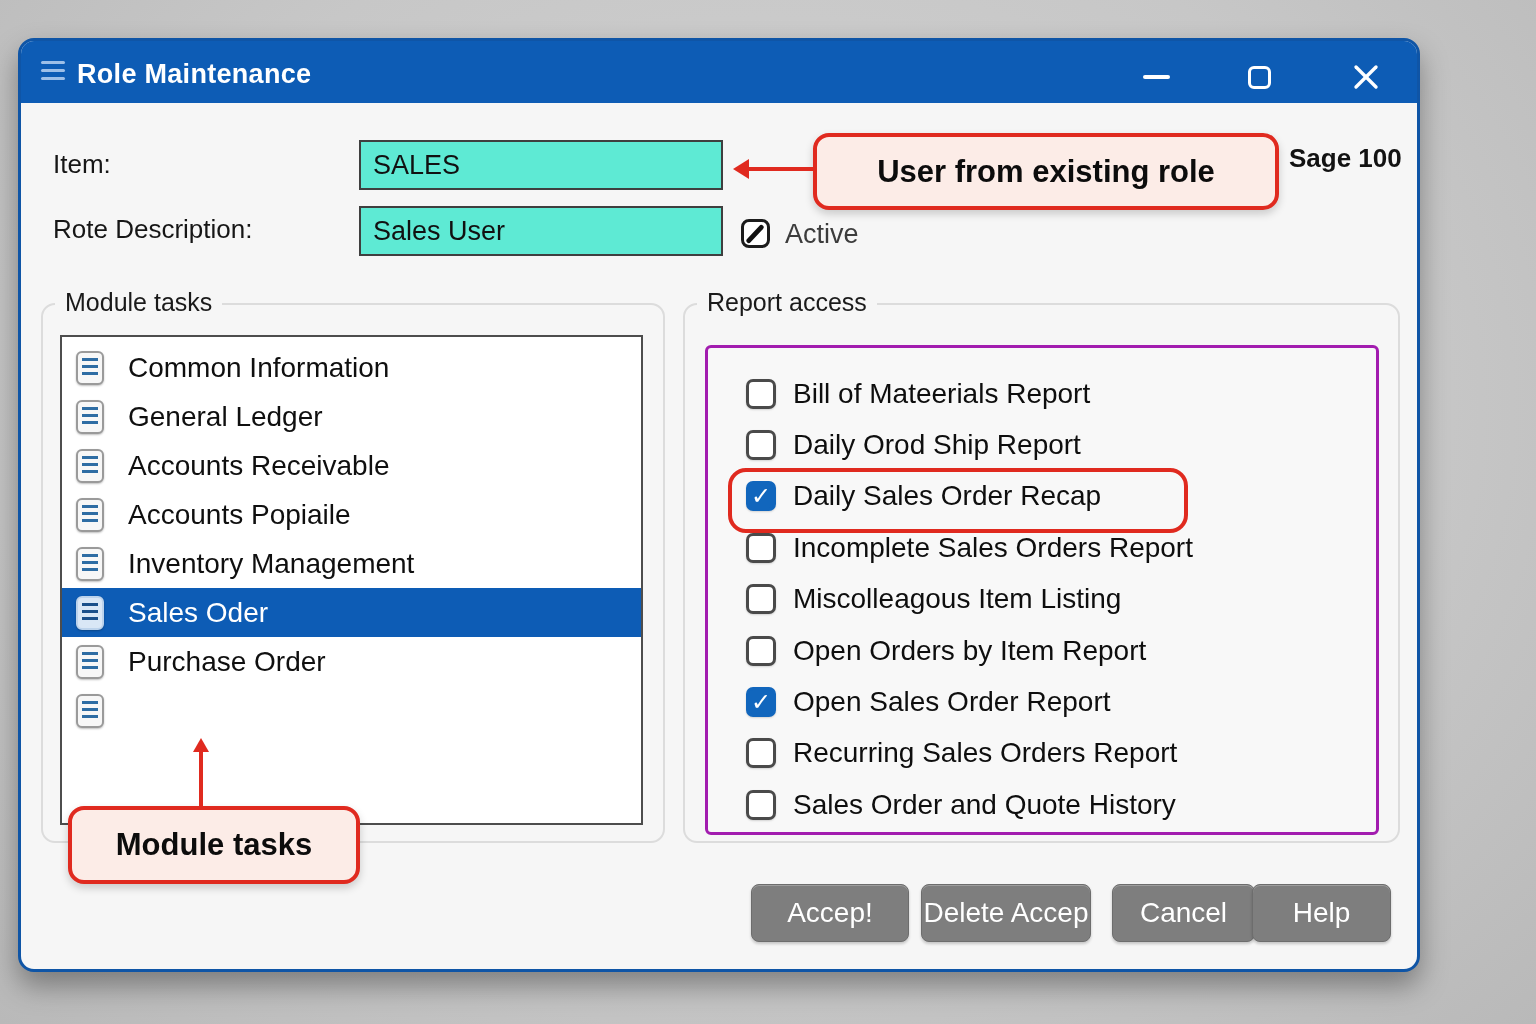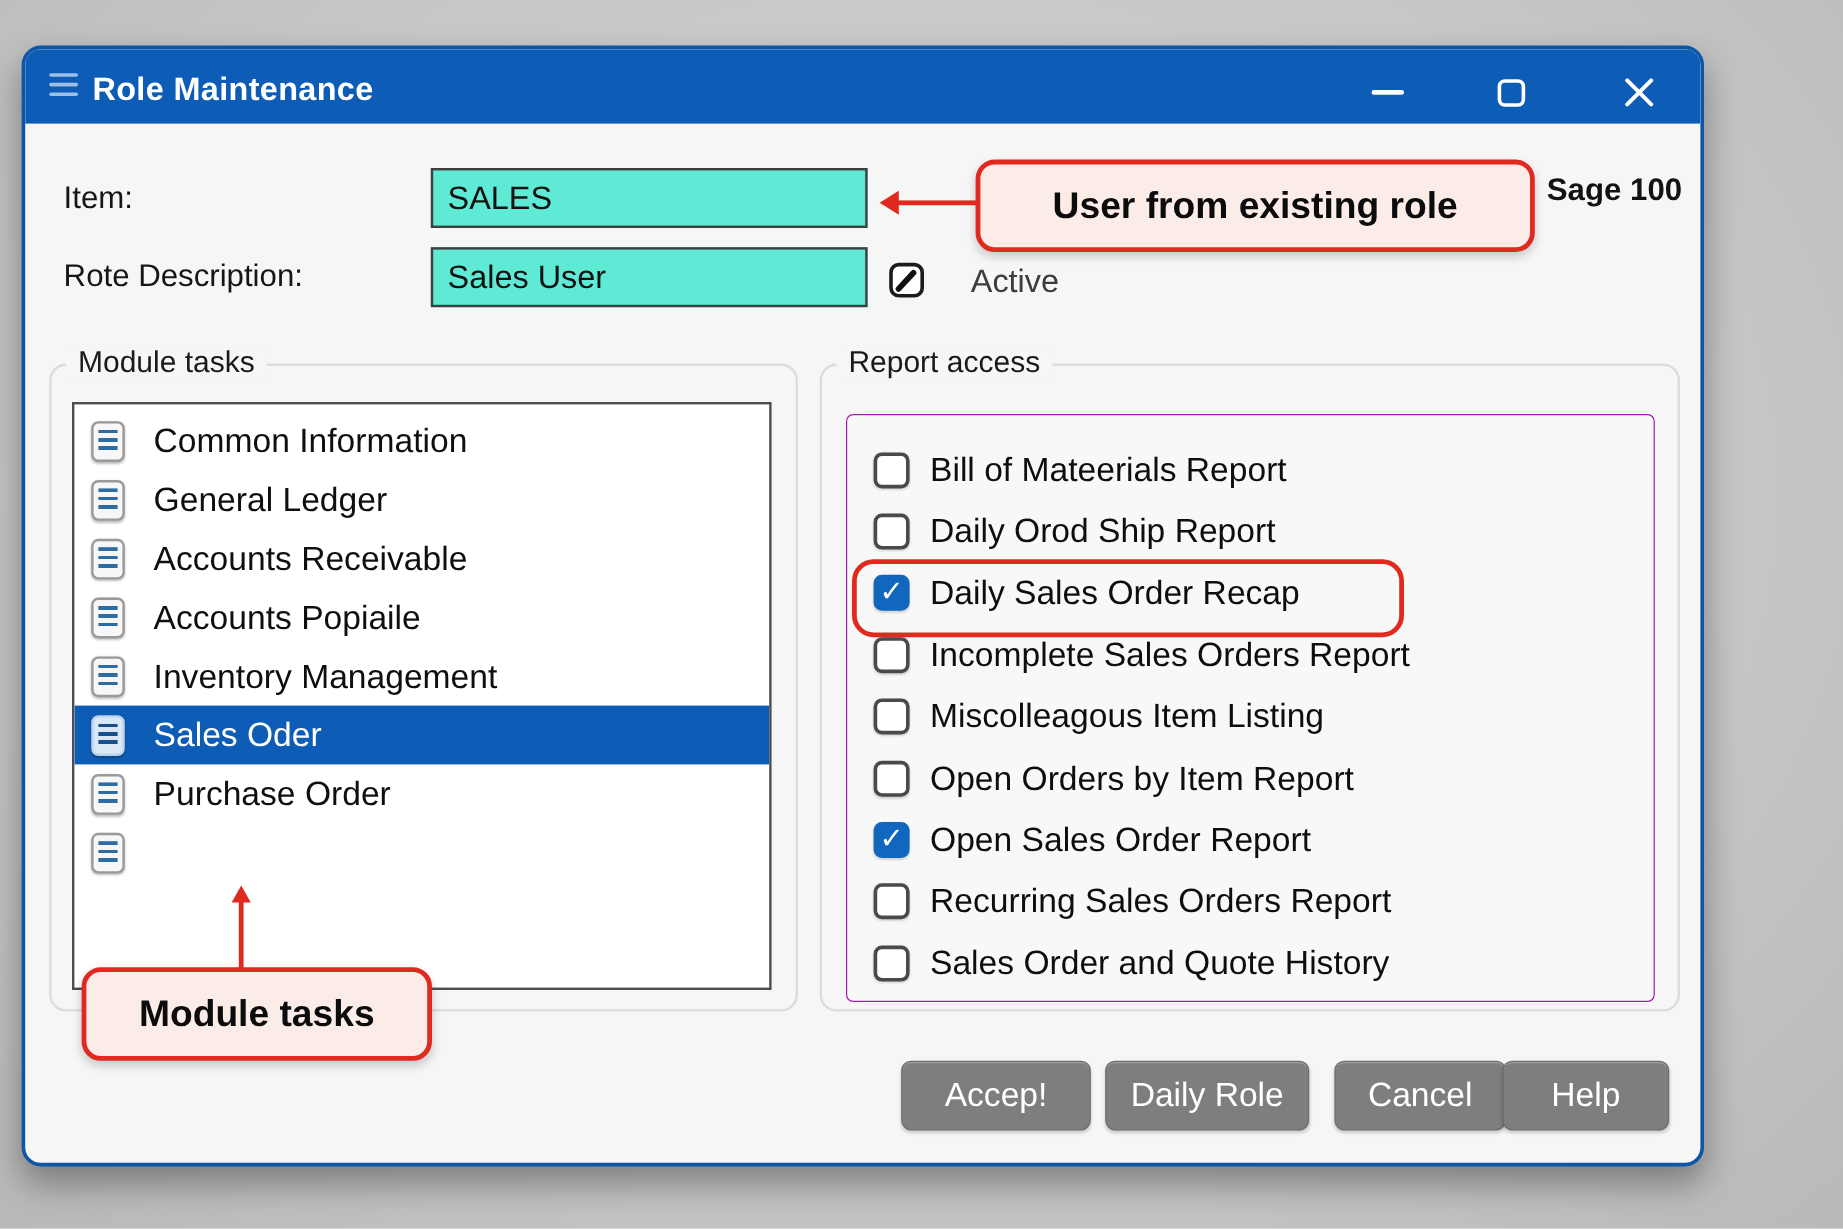--- a/index.html
+++ b/index.html
@@ -24,21 +24,21 @@
   .wbtn{position:absolute;top:14px;width:44px;height:44px;display:flex;align-items:center;justify-content:center;cursor:default;}
   .wbtn.min{left:1113px;} .wbtn.max{left:1216px;} .wbtn.close{left:1323px;}
   .min-bar{width:27px;height:4px;background:#fff;border-radius:2px;}
   .max-box{width:23px;height:23px;border:3px solid #fff;border-radius:6px;}
   
   .flabel{position:absolute;color:#161616;font-size:26px;}
   .tinput{position:absolute;width:364px;height:50px;background:#5eead4;border:2px solid #3f3f3f;
     font-size:27px;color:#111;padding:0 12px;font-family:inherit;font-weight:500;}
   .active-box{position:absolute;left:720px;top:178px;width:29px;height:29px;background:#fff;
     border:3px solid #1c1c1c;border-radius:8px;display:flex;align-items:center;justify-content:center;}
-  .active-label{position:absolute;left:764px;top:178px;font-size:27px;color:#3c3c3c;margin-left:24px;}
+  .active-label{position:absolute;left:764px;top:178px;font-size:27px;color:#3c3c3c;}
   .sage{position:absolute;left:1268px;top:102px;font-size:26px;color:#121212;font-weight:bold;}
   
   .callout{position:absolute;background:var(--redfill);border:4px solid var(--red);
     border-radius:16px;display:flex;align-items:center;justify-content:center;
     font-weight:bold;color:#0c0c0c;box-shadow:0 4px 8px rgba(0,0,0,.18);z-index:30;}
   .callout.copy{left:792px;top:92px;width:466px;height:77px;font-size:31px;}
   .callout.module{left:47px;top:765px;width:292px;height:78px;font-size:31px;}
   .arrow-left{position:absolute;left:712px;top:117px;width:82px;height:22px;z-index:31;}
   .arrow-left .shaft{position:absolute;left:14px;top:9px;width:68px;height:4px;background:var(--red);}
   .arrow-left .head{position:absolute;left:0;top:1px;width:0;height:0;
@@ -61,21 +61,21 @@
   .mrow.selected{background:var(--blue);}
   .mrow.selected .mlabel{color:#fff;}
   .doc-icon{width:28px;height:34px;border:2px solid #9a9a9a;border-radius:6px;background:#f7f7f7;
     display:flex;align-items:center;justify-content:center;box-shadow:0 1px 2px rgba(0,0,0,.25);}
   .doc-lines{width:16px;height:20px;
     background:repeating-linear-gradient(#2e6da4 0 3px, transparent 3px 7px);}
   .mrow.selected .doc-icon{background:#d9e7f6;border-color:#bcd3ec;}
   .mrow.selected .doc-lines{background:repeating-linear-gradient(#1a4f8a 0 3px, transparent 3px 7px);}
   
   .rpanel{position:absolute;left:20px;top:40px;width:674px;height:490px;background:#f8f8f8;
-    border:1px solid #a21caf;border-radius:6px;padding:20px 0 0 22px;}
+    border:3px solid #a21caf;border-radius:6px;padding:20px 0 0 38px;}
   .rrow{position:relative;height:51.4px;display:flex;align-items:center;gap:17px;}
   .rlabel{font-size:28px;color:#0e0e0e;white-space:nowrap;}
   .cb{width:30px;height:30px;border-radius:7px;background:#fff;border:3px solid #4a4a4a;
     display:flex;align-items:center;justify-content:center;flex:0 0 auto;box-shadow:0 1px 2px rgba(0,0,0,.15);}
   .cb.on{background:#1166bd;border-color:#1166bd;}
   .cb .tick{color:#fff;font-size:24px;font-weight:bold;line-height:1;}
   .rrow.hl::before{content:"";position:absolute;left:-18px;top:-3px;width:452px;height:57px;
     border:4px solid var(--red);border-radius:18px;pointer-events:none;}
   
   .btnbar{position:absolute;left:0;top:843px;width:1402px;height:58px;}
@@ -233,19 +233,19 @@
           </div>
           <div class="rrow">
             <span class="cb"></span>
             <span class="rlabel">Sales Order and Quote History</span>
           </div>
         </div>
     </div>
 
     <div class="btnbar" id="action-buttons">
         <button class="abtn">Accep!</button>
-        <button class="abtn">Daily Role</button>
+        <button class="abtn">Delete Accep</button>
         <button class="abtn">Cancel</button>
         <button class="abtn">Help</button>
       </div>
 
   </div>
 </div>
 
 </body></html>

